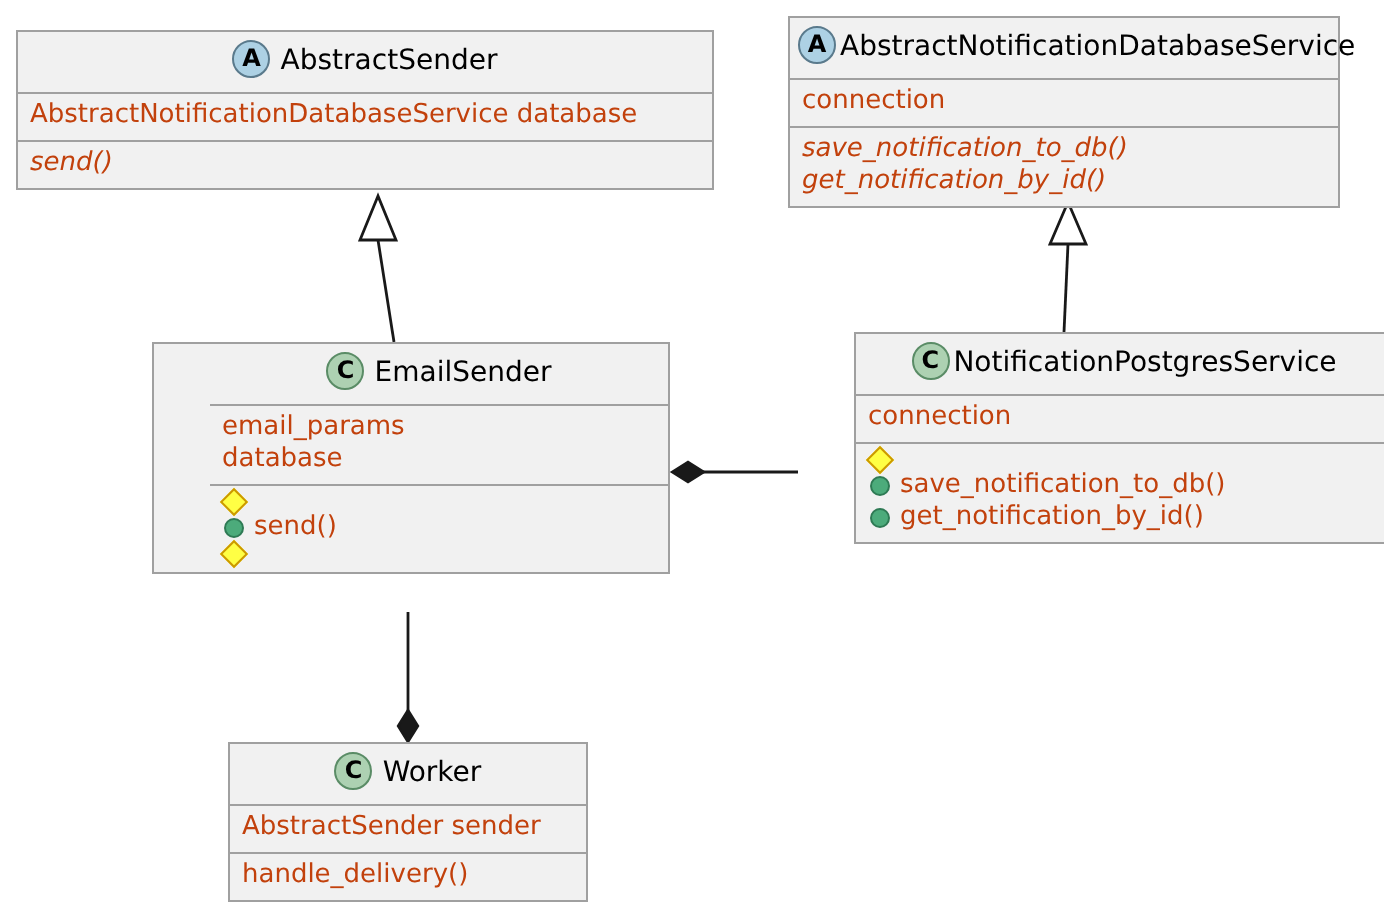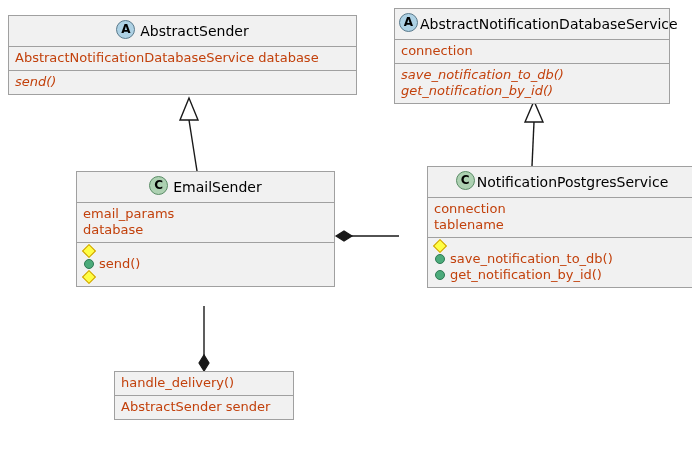--- a/index.html
+++ b/index.html
@@ -179,21 +179,21 @@
     </div>
     <div class="cls-section">
       <span class="member">connection</span>
     </div>
     <div class="cls-section">
       <span class="member italic">save_notification_to_db()</span>
       <span class="member italic">get_notification_by_id()</span>
     </div>
   </div>
 
-  <div class="uml-class" style="left:76px; top:171px; width:259px;">
+  <div class="uml-class" style="left:76px; top:171px; width:259px;padding-left:28px;">
     <div class="cls-header">
       <span class="stereo stereo-class">C</span><span class="cls-name">EmailSender</span>
     </div>
     <div class="cls-section">
       <span class="member">email_params</span>
       <span class="member">database</span>
     </div>
     <div class="cls-section">
       <div class="member-row">
         <span class="vis vis-private"></span>
@@ -207,39 +207,41 @@
       </div>
     </div>
   </div>
 
   <div class="uml-class" style="left:399px; top:166px; width:270px;margin-left:28px;">
     <div class="cls-header" style="padding-left:4px; padding-right:4px;">
       <span class="stereo stereo-class" style="margin-right:2px;">C</span><span class="cls-name">NotificationPostgresService</span>
     </div>
     <div class="cls-section">
       <span class="member">connection</span>
-      <span class="member">tablename</span>
     </div>
     <div class="cls-section">
       <div class="member-row">
         <span class="vis vis-private"></span>
       </div>
       <div class="member-row">
         <span class="vis vis-public"></span>
         <span class="member">save_notification_to_db()</span>
       </div>
       <div class="member-row">
         <span class="vis vis-public"></span>
         <span class="member">get_notification_by_id()</span>
       </div>
     </div>
   </div>
 
   <div class="uml-class" style="left:114px; top:371px; width:180px;">
+    <div class="cls-header">
+      <span class="stereo stereo-class">C</span><span class="cls-name">Worker</span>
+    </div>
+    <div class="cls-section">
+      <span class="member">AbstractSender sender</span>
+    </div>
     <div class="cls-section">
       <span class="member">handle_delivery()</span>
     </div>
-    <div class="cls-section">
-      <span class="member">AbstractSender sender</span>
-    </div>
   </div>
 
 </div>
 
 </body></html>

